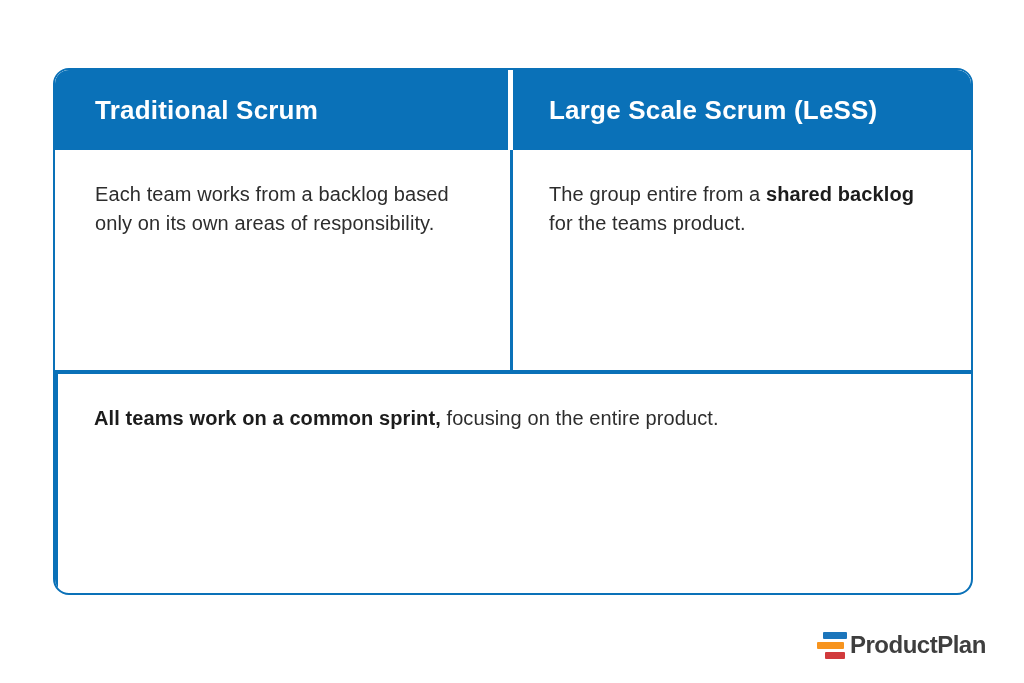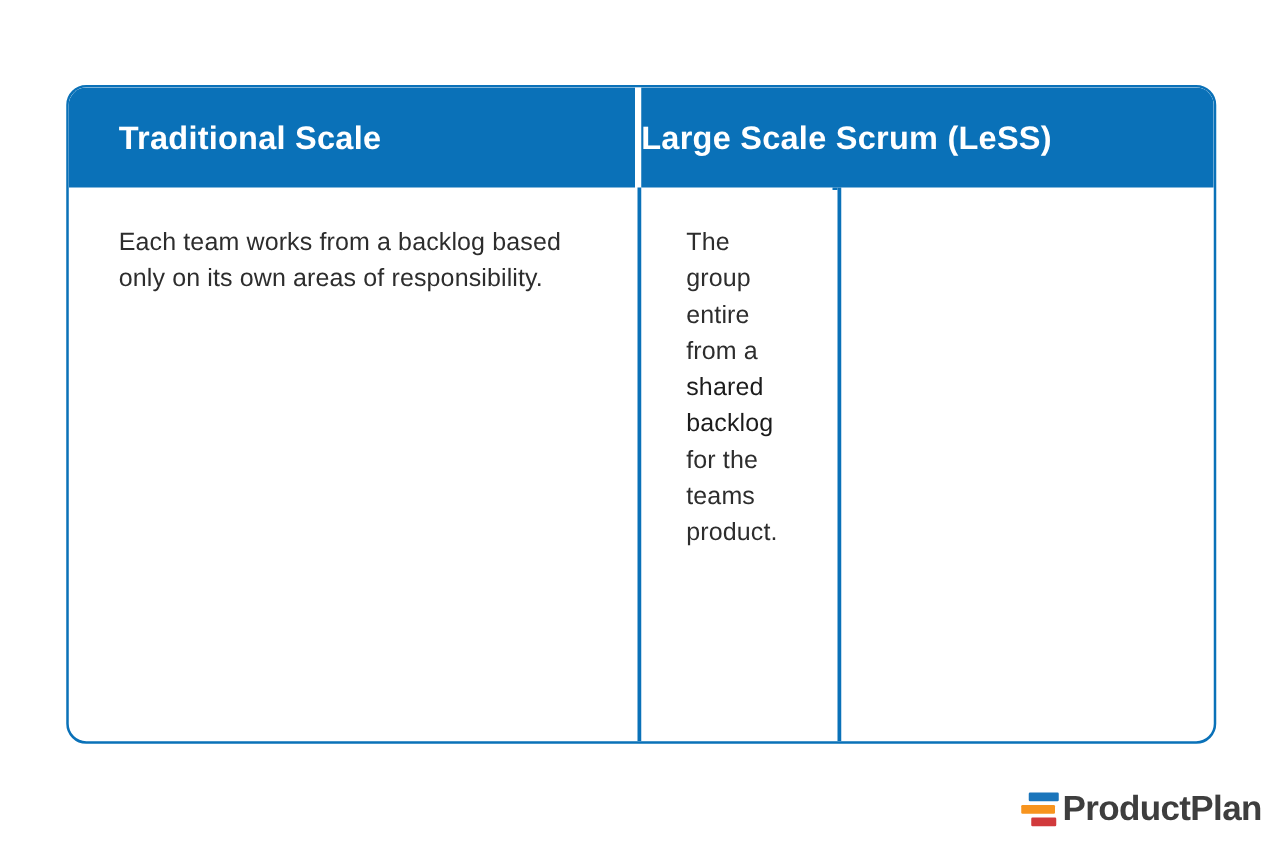--- a/index.html
+++ b/index.html
@@ -50,23 +50,25 @@
     padding-left: 40px;
     box-sizing: border-box;
   }
   .header-gap {
     width: 5px;
     flex: 0 0 5px;
     background: #ffffff;
   }
   .header-cell.right {
     flex: 1;
+    padding-left: 36px;
   }
   .body {
     display: flex;
+    flex-direction: column;
     flex: 1;
   }
   .body-row {
     display: flex;
     flex: 1;
   }
   .hline {
     height: 2px;
     flex: 0 0 2px;
     background: #0a71b8;
@@ -86,21 +88,21 @@
   .cell.left {
     width: 455px;
     flex: 0 0 455px;
     padding: 30px 50px 20px 40px;
   }
   .cell.right {
     flex: 1;
     padding: 30px 44px 20px 36px;
   }
   .cell p { margin: 0; }
-  .b { font-weight: 400; color: #1c1c1c; }
+  .b { font-weight: 700; color: #1c1c1c; }
   .logo {
     position: absolute;
     left: 817px;
     top: 631px;
     display: flex;
     align-items: center;
   }
   .logo-icon {
     width: 30px;
     height: 27px;
@@ -108,35 +110,35 @@
     display: flex;
     flex-direction: column;
     justify-content: space-between;
   }
   .bar { height: 7px; border-radius: 1px; }
   .bar-blue   { width: 24px; margin-left: 6px; background: #1b75bb; }
   .bar-orange { width: 27px; margin-left: 0;   background: #f7941e; }
   .bar-red    { width: 20px; margin-left: 8px; background: #d13a3c; }
   .logo-text {
     font-weight: 700;
-    font-size: 28px;
+    font-size: 24px;
     color: #3e3e3e;
     letter-spacing: -0.5px;
   }
 </style>
 </head>
 <body>
 
 <div class="page">
 
   <div class="table">
 
     <div class="header-row">
       <div class="header-cell left">
-        <span>Traditional Scale</span>
+        <span>Traditional Scrum</span>
       </div>
       <div class="header-gap"></div>
       <div class="header-cell right">
         <span>Large Scale Scrum (LeSS)</span>
       </div>
     </div>
 
     <div class="body">
 
       <div class="body-row">
@@ -149,20 +151,23 @@
         </div>
       </div>
 
       <div class="hline"></div>
 
 
       <div class="hline"></div>
 
       <div class="body-row">
         <div class="vline"></div>
+        <div class="cell right">
+          <p><span></span><span class="b">All teams work on a common sprint,</span><span> focusing on the entire product.</span></p>
+        </div>
       </div>
 
     </div>
   </div>
 
   <div class="logo">
     <div class="logo-icon">
       <div class="bar bar-blue"></div>
       <div class="bar bar-orange"></div>
       <div class="bar bar-red"></div>

